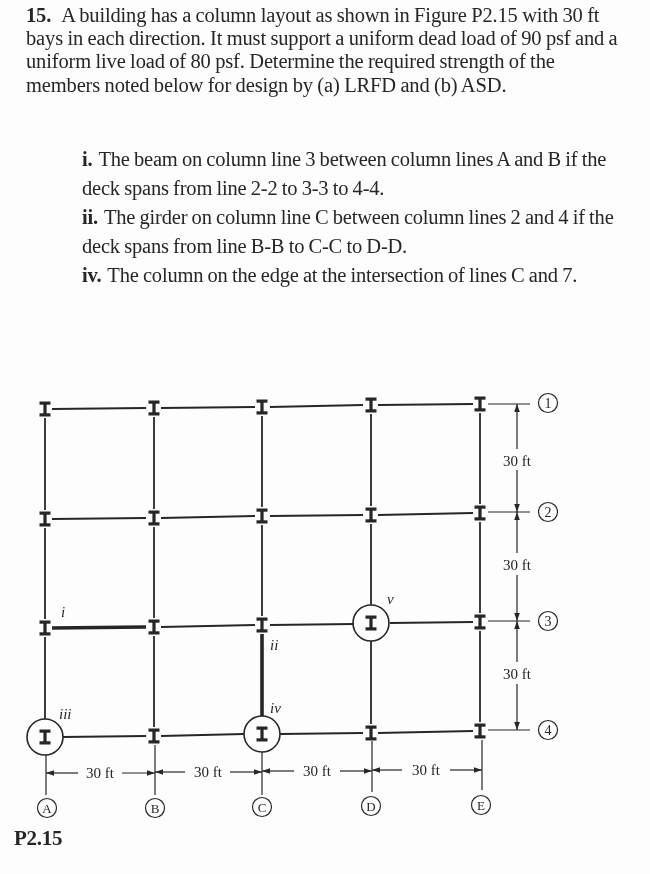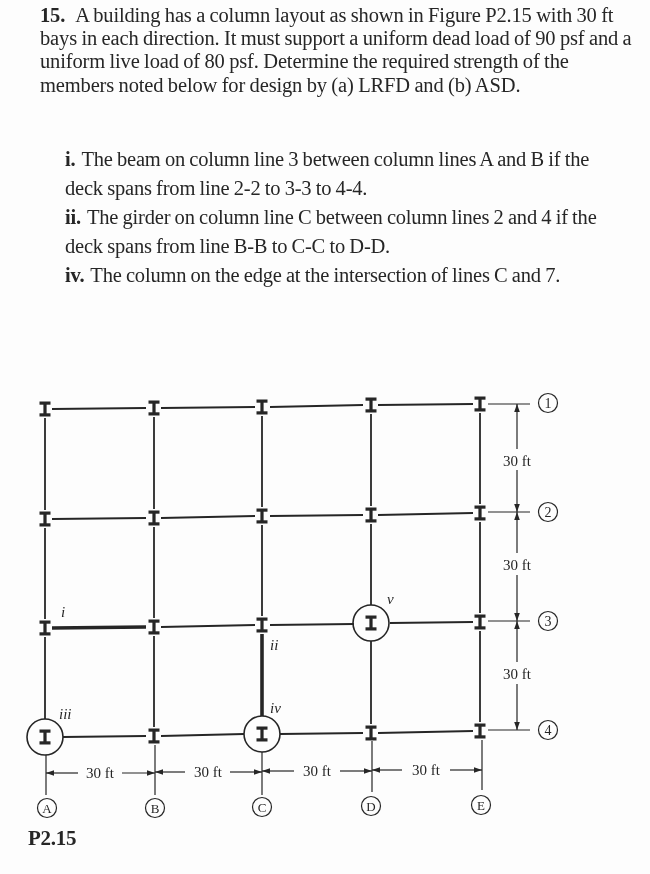--- a/index.html
+++ b/index.html
@@ -10,56 +10,56 @@
     body {
       width: 650px;
       height: 874px;
       position: relative;
       overflow: hidden;
       font-family: "Liberation Serif", "DejaVu Serif", serif;
       color: #262626;
     }
     .problem {
       position: absolute;
-      left: 40px;
+      left: 26px;
       top: 4px;
       width: 600px;
       font-size: 20.5px;
       line-height: 23.2px;
       letter-spacing: -0.15px;
       word-spacing: -0.5px;
     }
     .problem .num {
       font-weight: bold;
       margin-right: 10px;
     }
     .items {
       position: absolute;
-      left: 65px;
+      left: 82px;
       top: 145px;
       width: 565px;
       font-size: 20.5px;
       line-height: 29px;
       letter-spacing: -0.2px;
       word-spacing: -0.6px;
     }
     .items .item-num {
       font-weight: bold;
       margin-right: 6px;
     }
     .figure {
       position: absolute;
       left: 0;
       top: 0;
       width: 650px;
       height: 874px;
     }
     .caption {
       position: absolute;
-      left: 28px;
+      left: 14px;
       top: 826px;
       font-size: 21px;
       font-weight: bold;
       letter-spacing: -0.3px;
     }
     svg text {
       font-family: "Liberation Serif", "DejaVu Serif", serif;
       fill: #262626;
     }
   </style>

